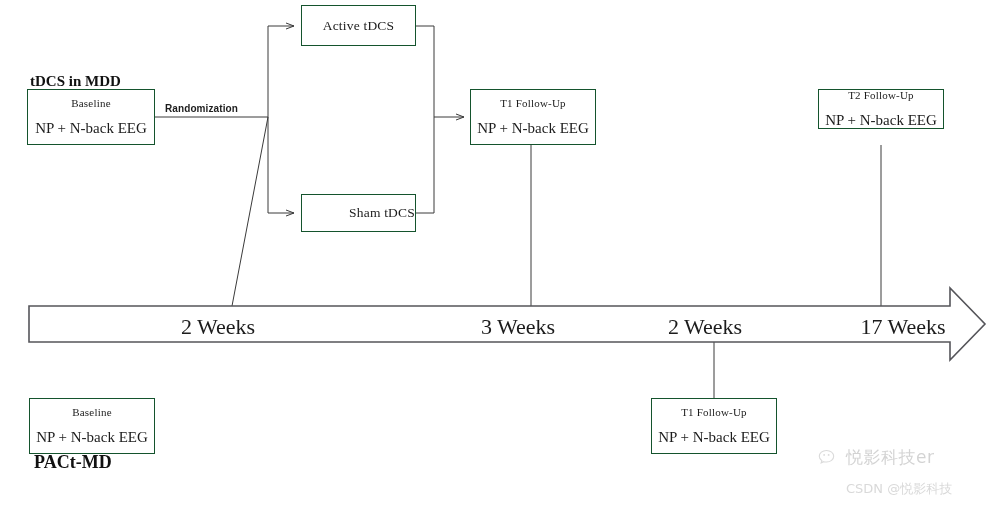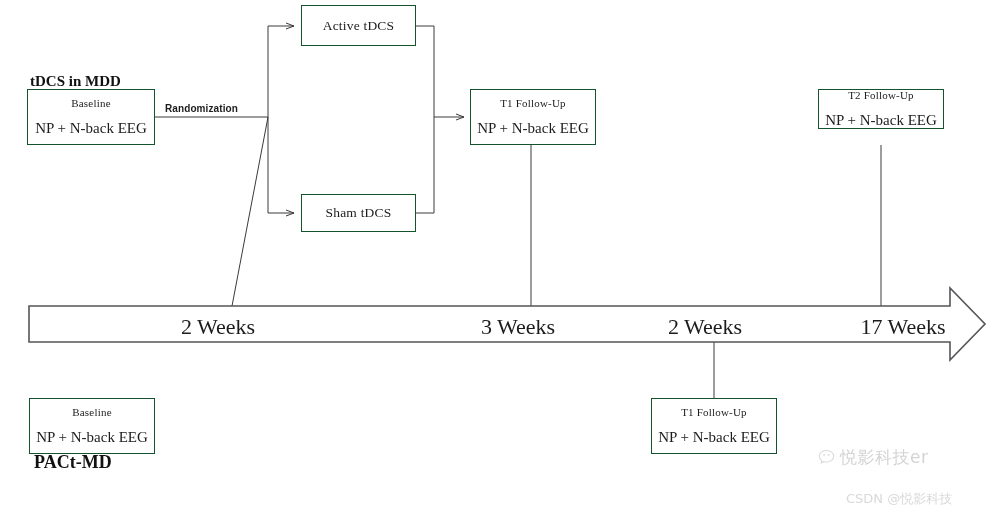--- a/index.html
+++ b/index.html
@@ -87,36 +87,36 @@
     left: 818px;
     top: 446px;
     width: 170px;
     height: 58px;
     opacity: .62;
     pointer-events: none;
   }
   #watermark .wm-row {
     display: flex;
     align-items: center;
-    gap: 0;
+    gap: 6px;
   }
   #watermark .wm-main {
     font-family: "DejaVu Sans", sans-serif;
     font-size: 17px;
     color: #b9b9b9;
     white-space: nowrap;
     letter-spacing: .5px;
   }
   #watermark .wm-sub {
     font-family: "DejaVu Sans", sans-serif;
     font-size: 13px;
     color: #c2c2c2;
     white-space: nowrap;
     margin-left: 28px;
-    margin-top: 21px;
+    margin-top: 11px;
   }
 </style>
 </head>
 <body>
 
 <div id="canvas">
 
   <svg class="layer" viewBox="0 0 992 510" xmlns="http://www.w3.org/2000/svg">
     <defs>
       <marker id="arrowOpen" markerWidth="10" markerHeight="10" refX="9" refY="3.6" orient="auto" markerUnits="userSpaceOnUse">
@@ -151,21 +151,21 @@
     <div class="node-title">Baseline</div>
     <div class="node-sub">NP + N-back EEG</div>
   </div>
 
   <div class="edge-label" style="left:165px; top:103px;">Randomization</div>
 
   <div class="node-box node-single" style="left:301px; top:5px; width:115px; height:41px;">
     <div class="node-title">Active  tDCS</div>
   </div>
 
-  <div class="node-box node-single" style="left:301px; top:194px; width:115px; height:38px;">
+  <div class="node-box node-single" style="left:301px; top:194px; width:115px; height:38px;align-items:flex-end;">
     <div class="node-title">Sham tDCS</div>
   </div>
 
   <div class="node-box" style="left:470px; top:89px; width:126px; height:56px;">
     <div class="node-title">T1 Follow-Up</div>
     <div class="node-sub">NP + N-back EEG</div>
   </div>
 
   <div class="node-box" style="left:818px; top:89px; width:126px; height:40px;">
     <div class="node-title">T2 Follow-Up</div>

